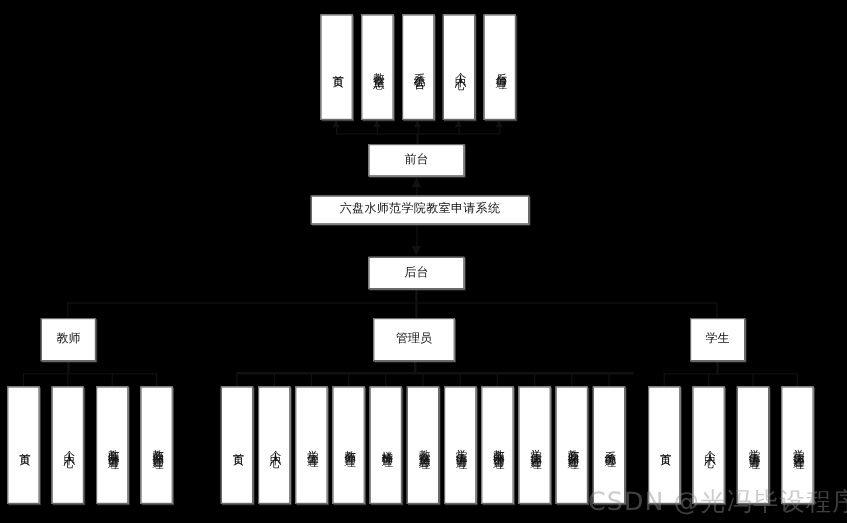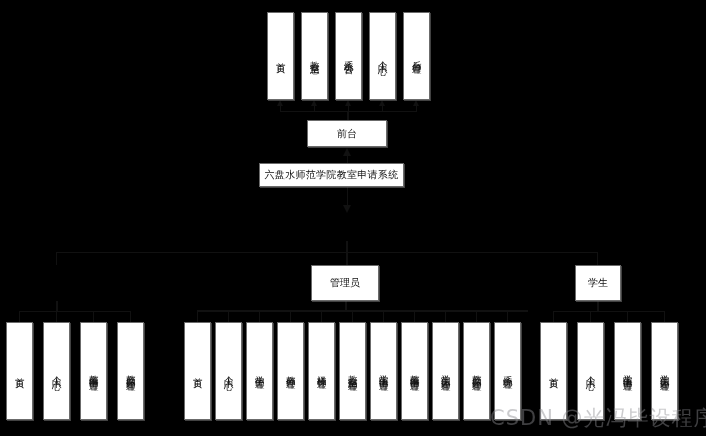--- a/index.html
+++ b/index.html
@@ -133,34 +133,40 @@
 
   <div class="ln thick-v" style="left:347px; top:111px; height:9px;"></div>
 
   <div class="node mid" style="left:307px; top:120px; width:80px; height:27px;">
     <span>前台</span>
   </div>
 
   <div class="ln v" style="left:347px; top:156px; height:10px;"></div>
   <div class="arrow up big" style="left:343px; top:148px;"></div>
 
-  <div class="node root" style="left:259px; top:163px; width:145px; height:24px;">
+  <div class="node root" style="left:259px; top:163px; width:182px; height:24px;">
     <span>六盘水师范学院教室申请系统</span>
   </div>
 
   <div class="ln v" style="left:347px; top:187px; height:20px;"></div>
   <div class="arrow down" style="left:343px; top:205px;"></div>
 
+  <div class="node mid" style="left:307px; top:214px; width:80px; height:27px;">
+    <span>后台</span>
+  </div>
 
   <div class="ln thick-v" style="left:346px; top:241px; height:12px;"></div>
   <div class="ln h" style="left:56px; top:252px; width:541px;"></div>
   <div class="ln v" style="left:56px; top:252px; height:13px;"></div>
   <div class="ln thick-v" style="left:346px; top:252px; height:13px;"></div>
   <div class="ln v" style="left:597px; top:252px; height:13px;"></div>
 
+  <div class="node mid" style="left:34px; top:265px; width:46px; height:36px;">
+    <span>教师</span>
+  </div>
   <div class="node mid" style="left:575px; top:265px; width:46px; height:36px;">
     <span>学生</span>
   </div>
   <div class="node mid" style="left:311px; top:265px; width:68px; height:36px;">
     <span>管理员</span>
   </div>
 
   <div class="ln thick-v" style="left:56px; top:301px; height:11px;"></div>
   <div class="ln h" style="left:19px; top:311px; width:111px;"></div>
   <div class="ln v" style="left:19px; top:311px; height:11px;"></div>

